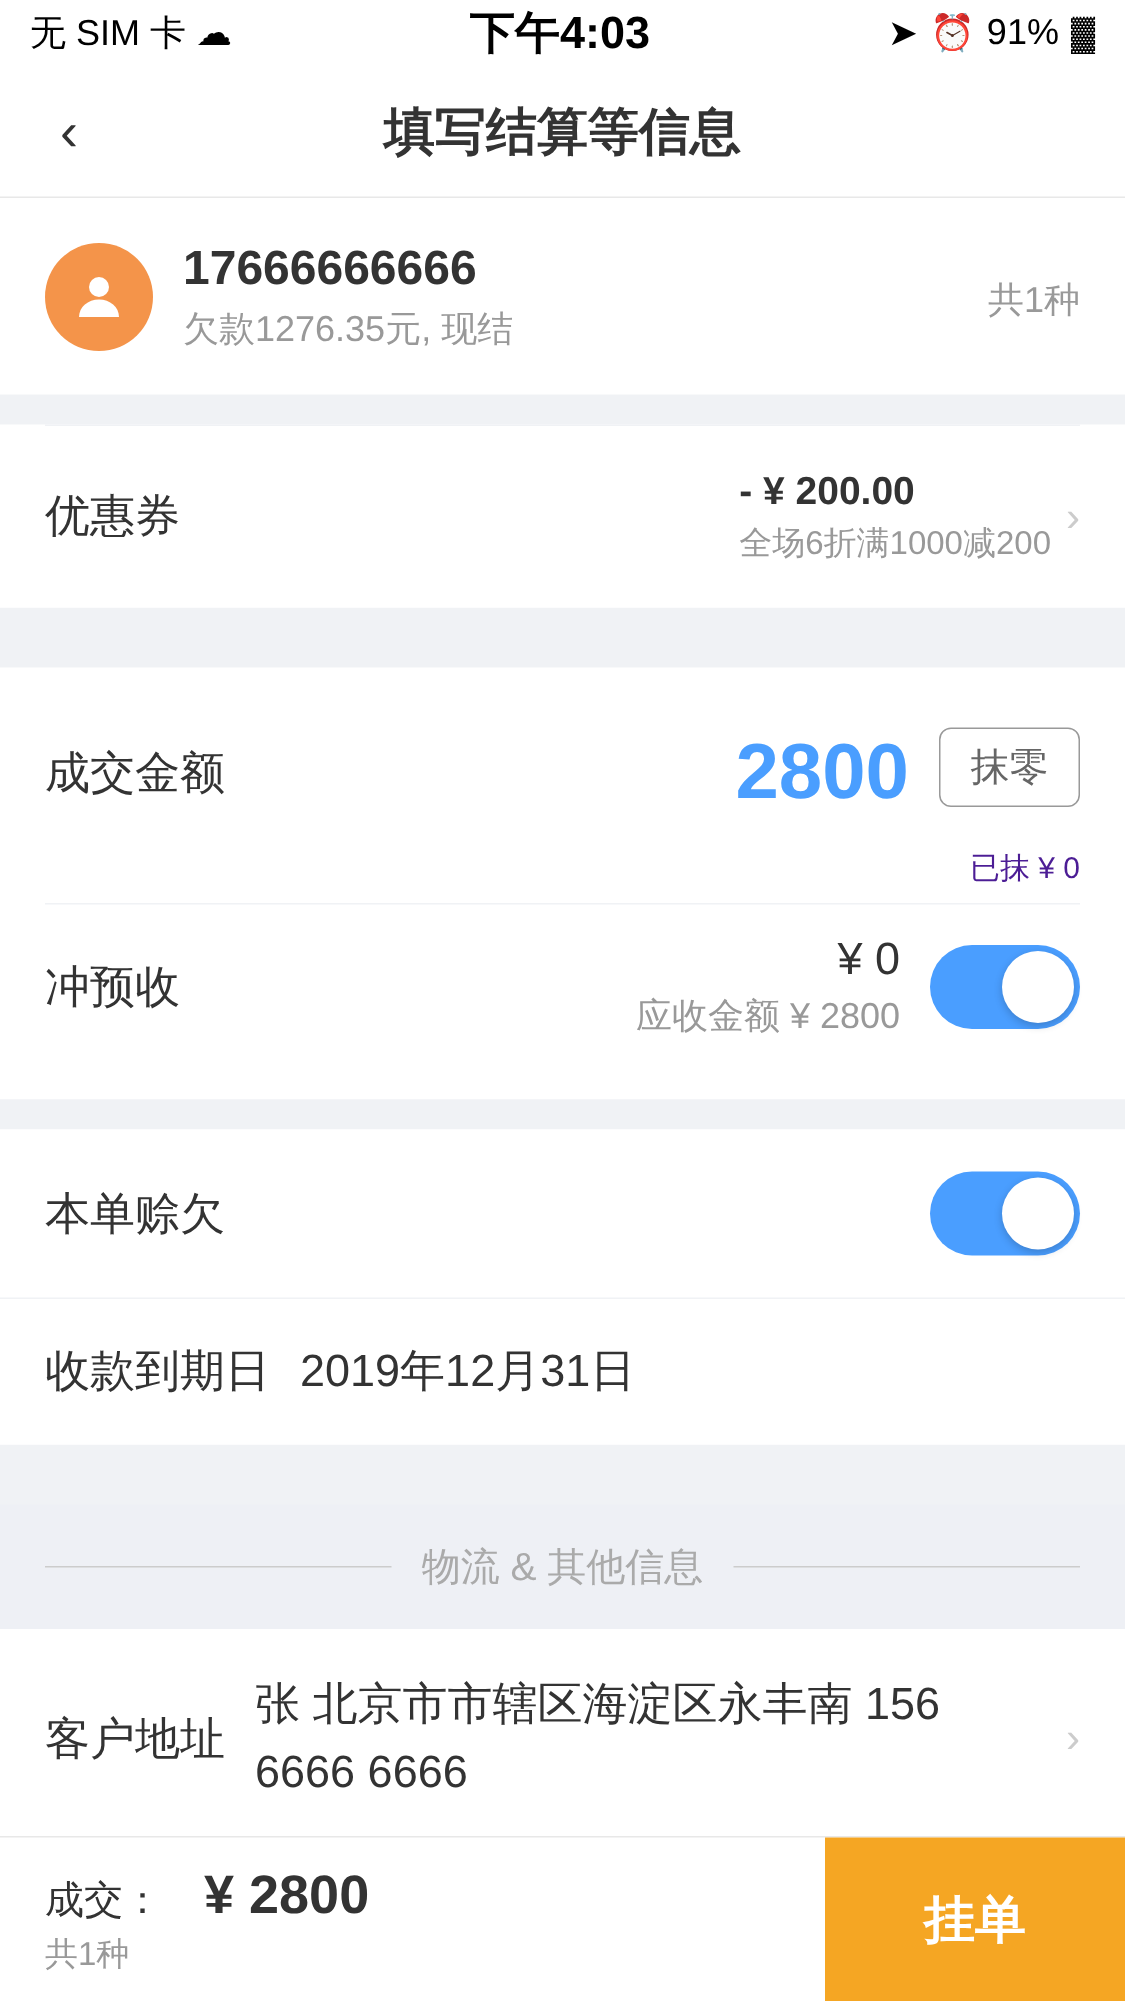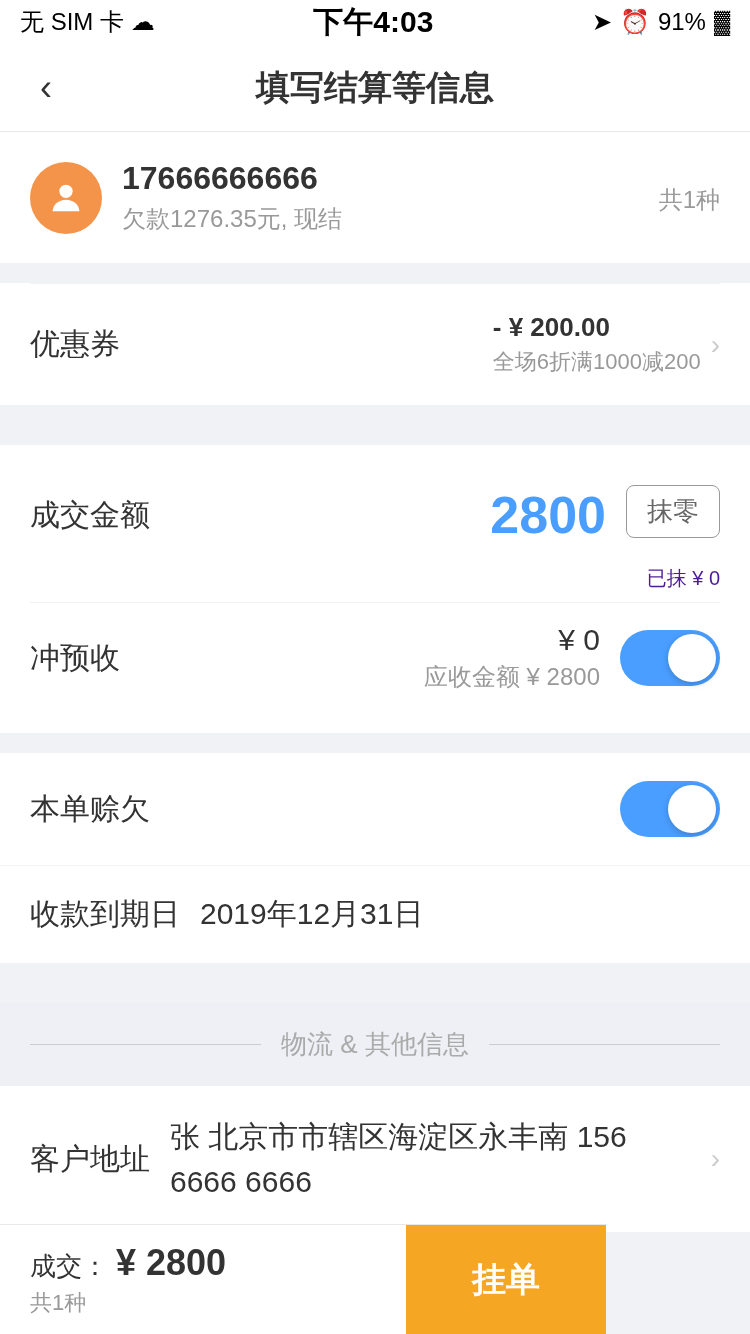--- a/index.html
+++ b/index.html
@@ -328,39 +328,40 @@
       color: #333;
       flex: 1;
       line-height: 1.5;
     }
 
     
     .bottom-summary {
       position: fixed;
       bottom: 0;
       left: 0;
-      width: 606px;
+      width: 750px;
       height: 110px;
       background: #fff;
       display: flex;
       align-items: center;
       border-top: 1px solid #e8e8e8;
     }
     .summary-info {
       flex: 1;
       padding: 0 30px;
     }
     .summary-deal {
       font-size: 26px;
       color: #333;
     }
     .summary-amount {
       font-size: 36px;
       font-weight: 700;
       color: #333;
+      margin-left: 20px;
     }
     .summary-count {
       font-size: 22px;
       color: #999;
       margin-top: 4px;
     }
     .btn-hold {
       width: 200px;
       height: 110px;
       background: #f5a623;

